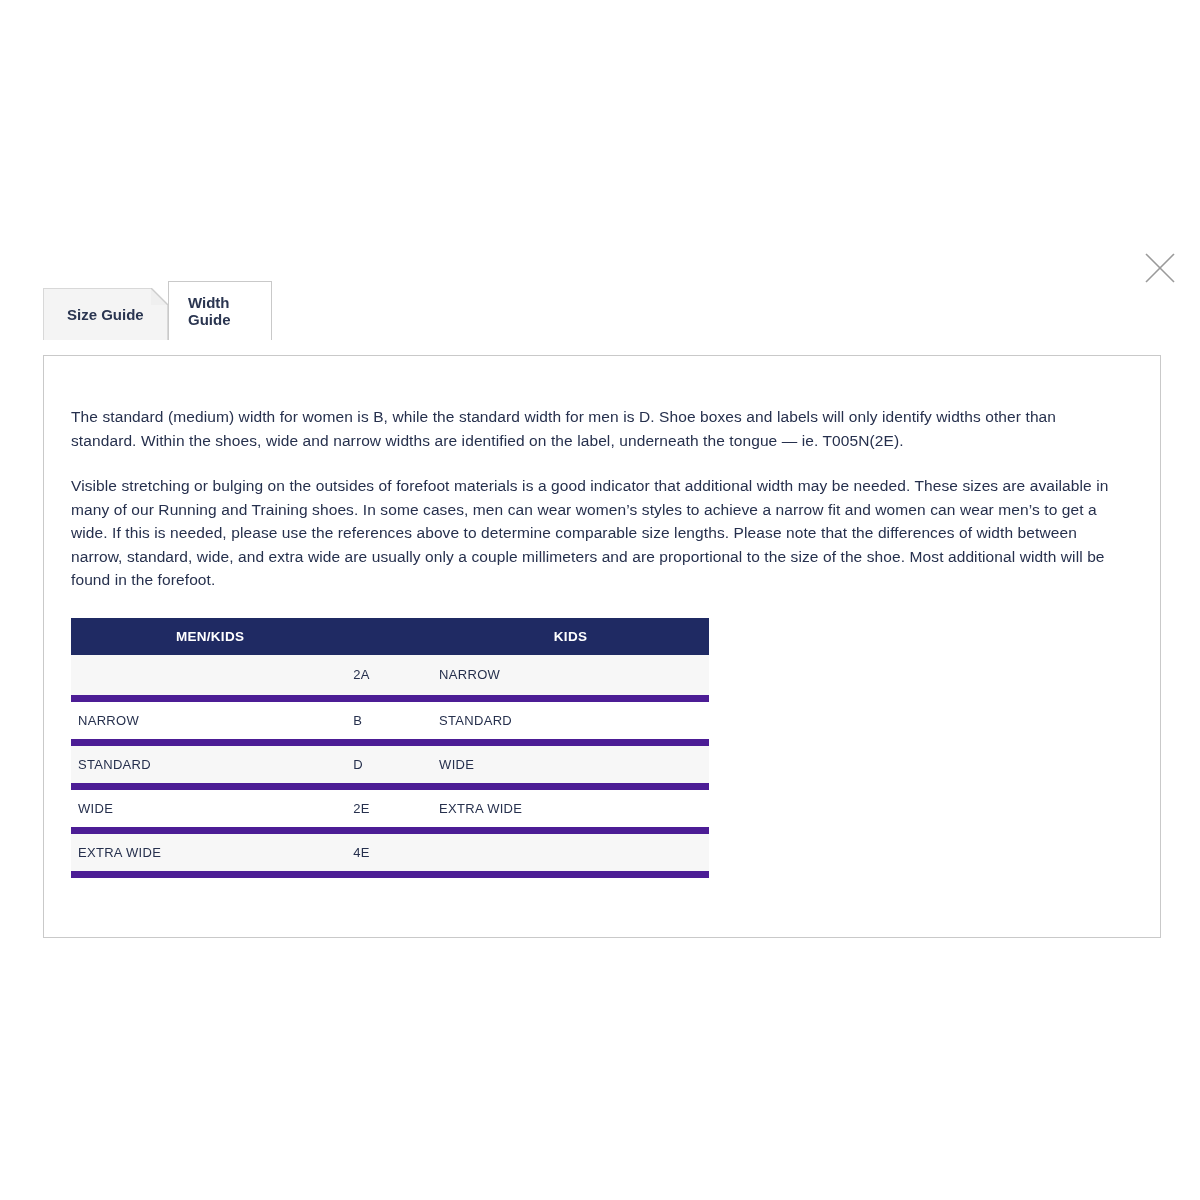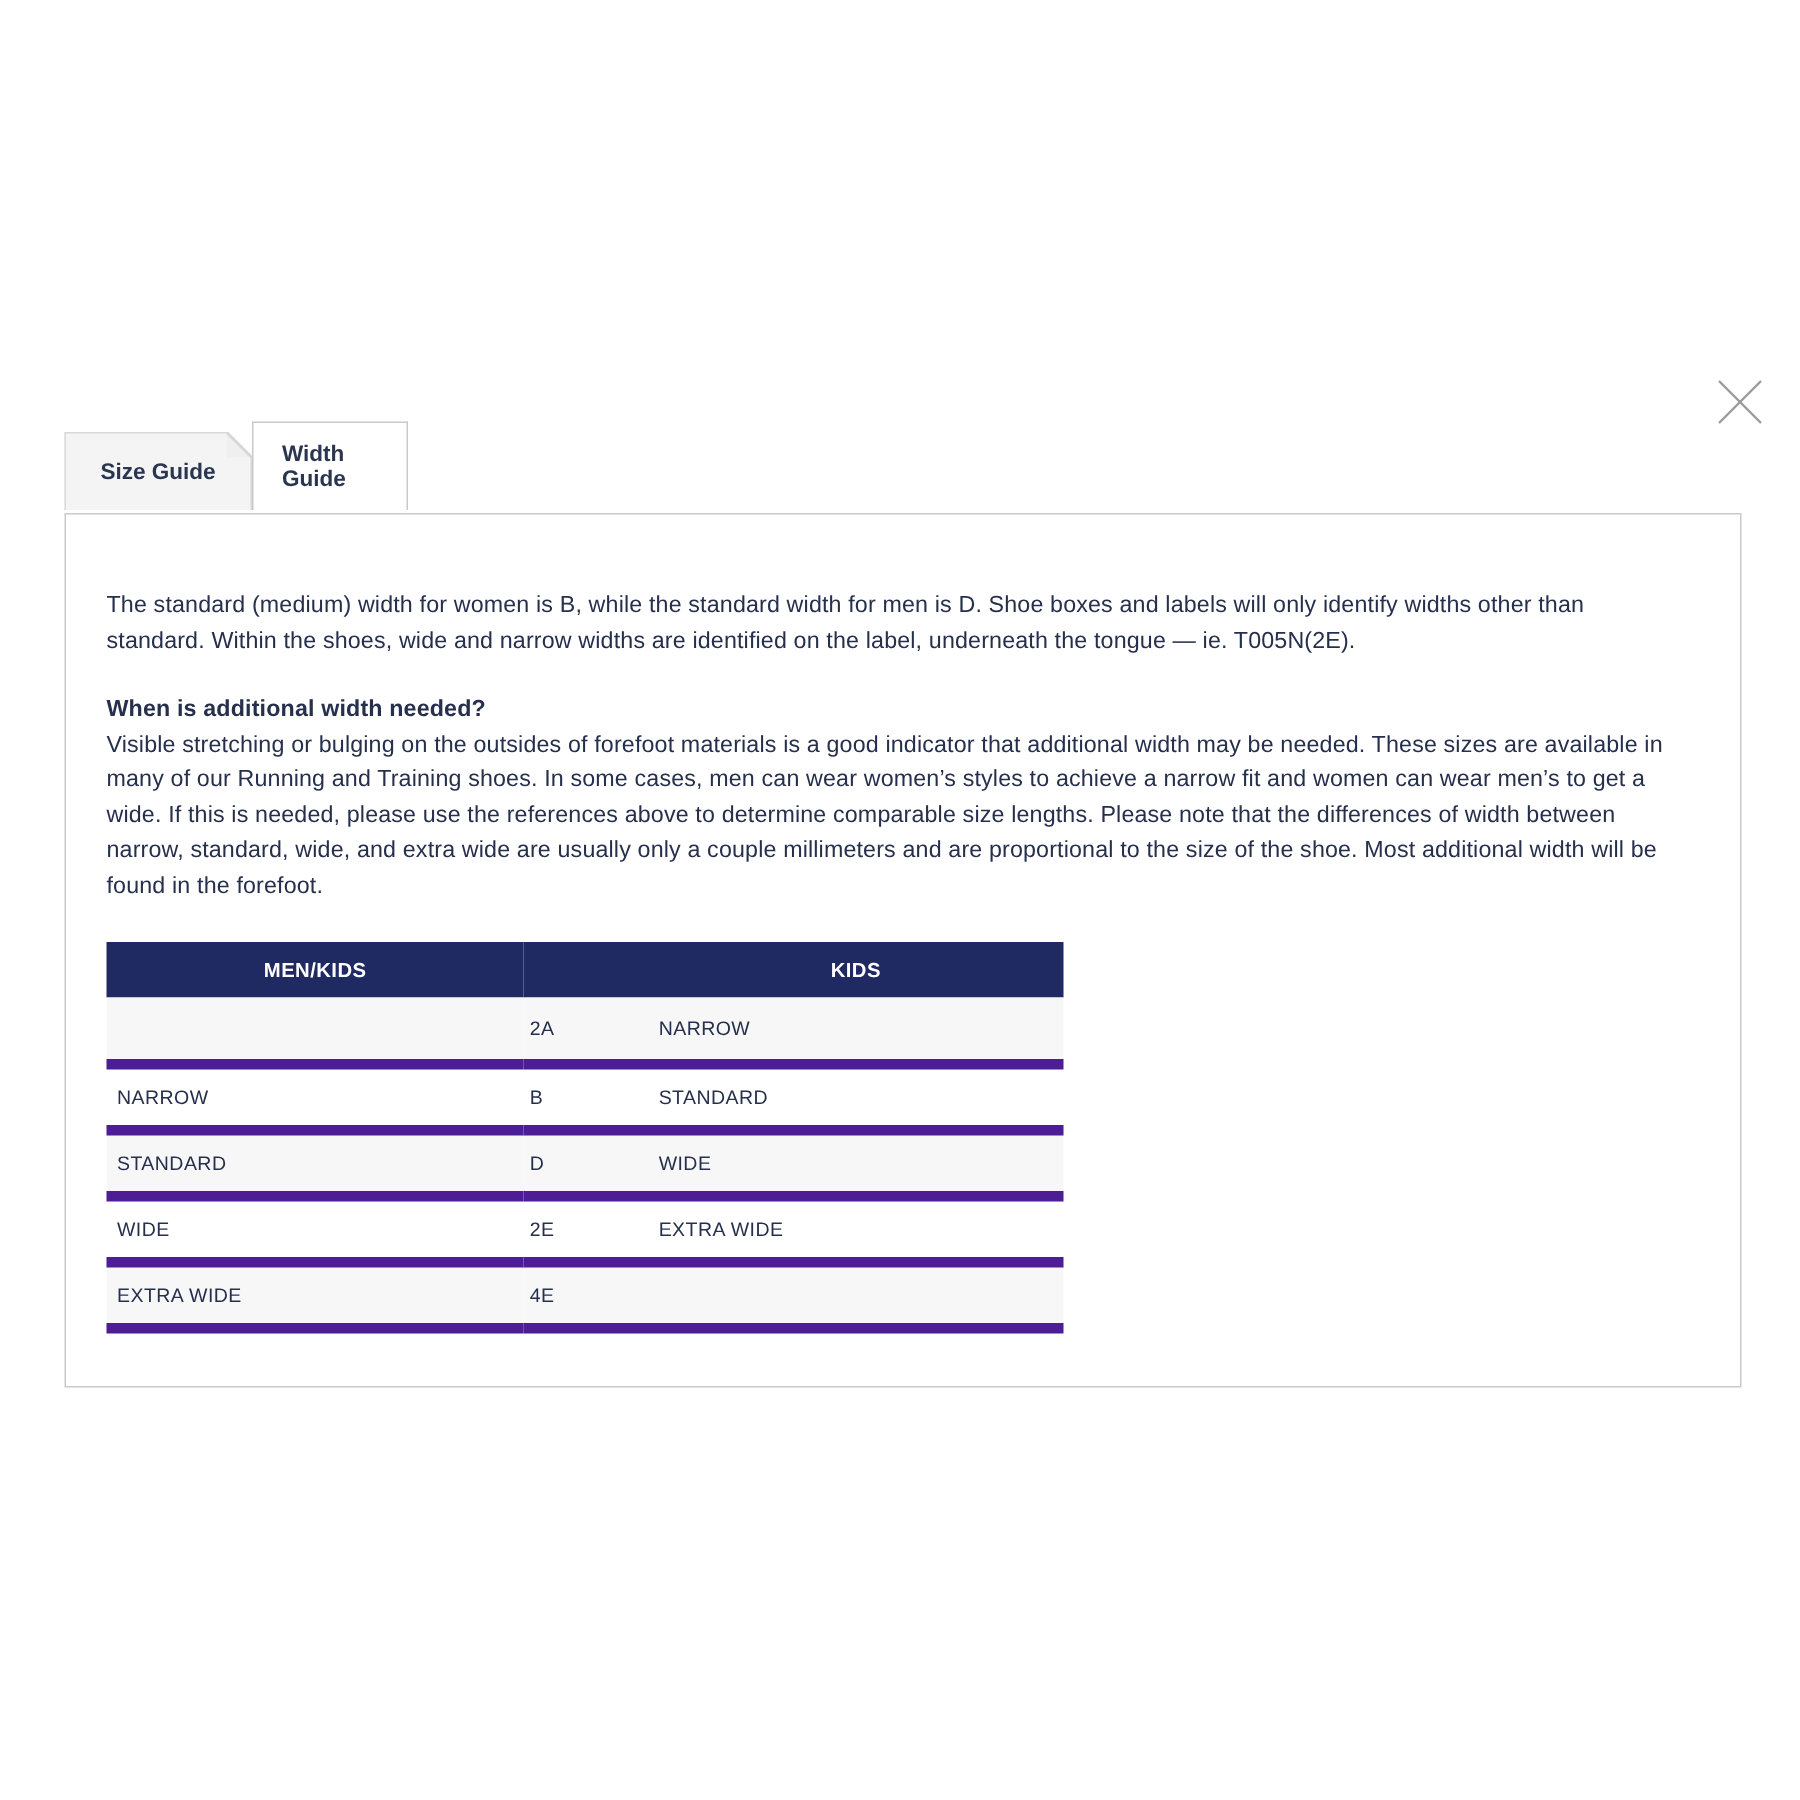--- a/index.html
+++ b/index.html
@@ -48,21 +48,21 @@
   .tab-active {
     width: 104px; height: 59px;
     background: #ffffff;
     border: 1px solid #c9c9c9; border-bottom: none;
     padding-left: 19px;
     position: relative; z-index: 2;
   }
 
   
   .panel {
-    position: absolute; left: 43px; top: 342px;
+    position: absolute; left: 43px; top: 355px;
     width: 1118px; height: 583px;
     background: #ffffff;
     border: 1px solid #c9c9c9;
     padding: 49px 27px 0 27px;
     z-index: 1;
   }
   .panel p {
     font-size: 15.5px; line-height: 23.5px;
     color: #26304d;
     letter-spacing: 0.1px;
@@ -124,21 +124,20 @@
     <div class="tab tab-inactive">
       <span>Size Guide</span>
     </div>
     <div class="tab tab-active">
       <span>Width Guide</span>
     </div>
   </div>
 
   <div class="panel">
     <p class="intro">The standard (medium) width for women is B, while the standard width for men is D. Shoe boxes and labels will only identify widths other than standard. Within the shoes, wide and narrow widths are identified on the label, underneath the tongue — ie. T005N(2E).</p>
-    <p class="q-heading">When is additional width needed?</p>
     <p class="answer">Visible stretching or bulging on the outsides of forefoot materials is a good indicator that additional width may be needed. These sizes are available in many of our Running and Training shoes. In some cases, men can wear women’s styles to achieve a narrow fit and women can wear men’s to get a wide. If this is needed, please use the references above to determine comparable size lengths. Please note that the differences of width between narrow, standard, wide, and extra wide are usually only a couple millimeters and are proportional to the size of the shoe. Most additional width will be found in the forefoot.</p>
 
     <table class="width-table">
       <colgroup>
         <col class="c1">
           <col class="c2">
           <col class="c3">
       </colgroup>
       <thead>
         <tr>

